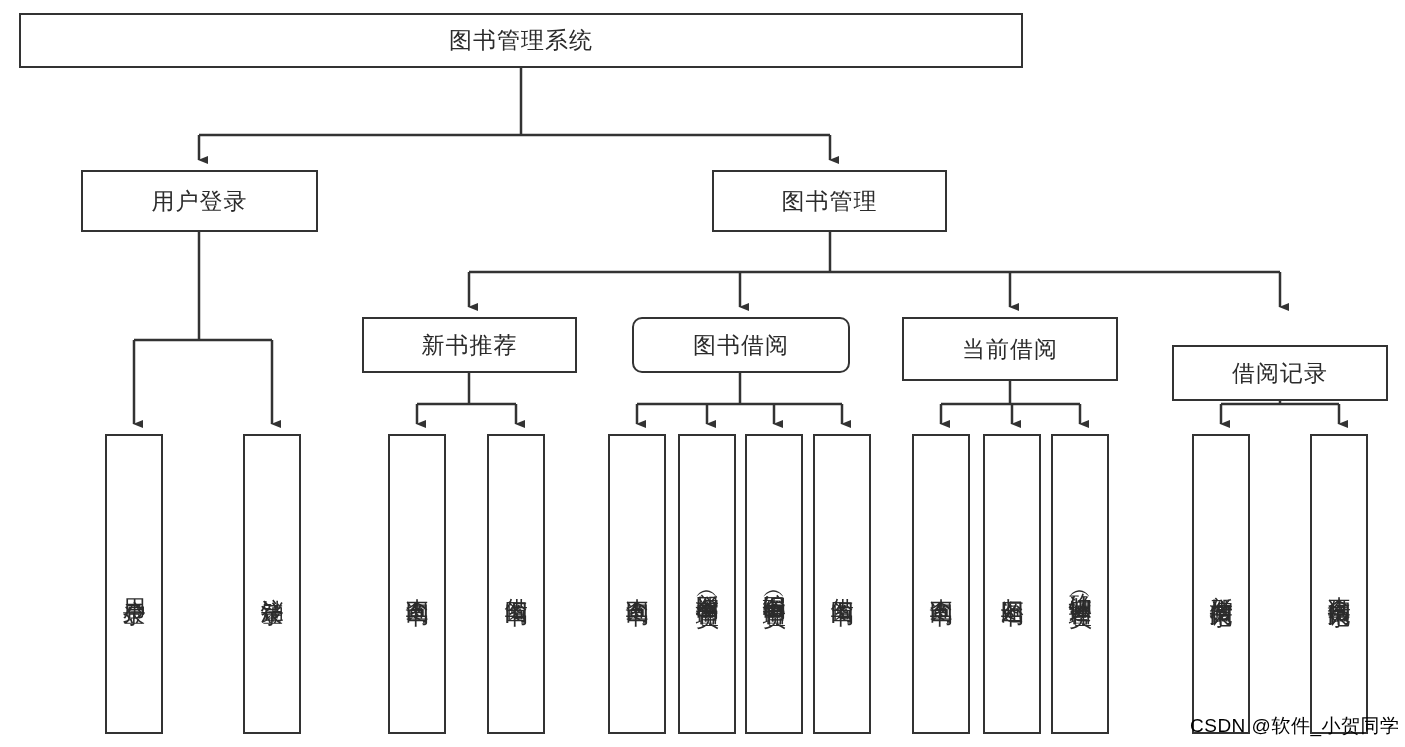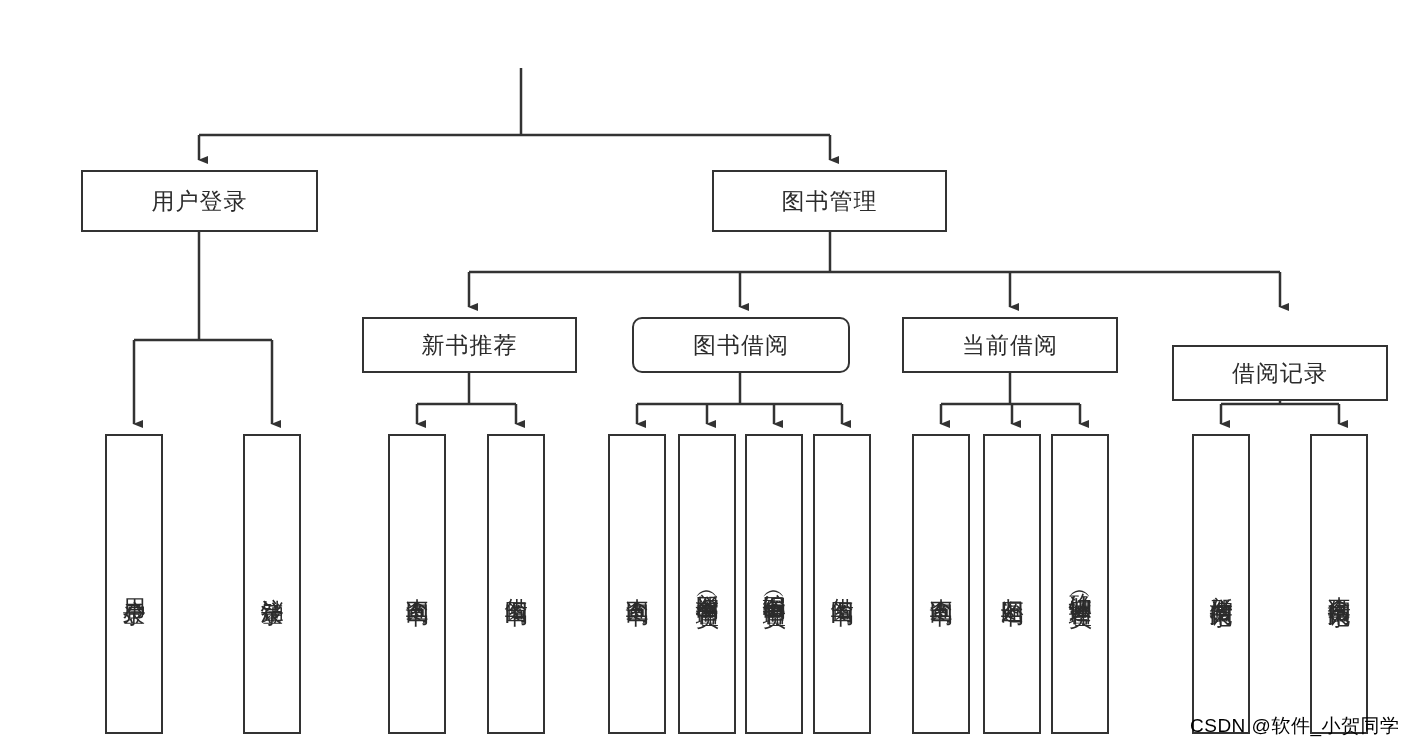--- a/index.html
+++ b/index.html
@@ -126,35 +126,38 @@
     </g>
 
     <g stroke="#333333" stroke-width="2.5" fill="none">
       <path d="M1280,373 L1280,404"></path>
       <path d="M1221,404 L1339,404"></path>
       <path d="M1221,404 L1221,424" marker-end="url(#arrowhead)"></path>
       <path d="M1339,404 L1339,424" marker-end="url(#arrowhead)"></path>
     </g>
   </svg>
 
+  <div class="node" id="node-root" style="left: 19px; top: 13px; width: 1004px; height: 55px;">
+    <span class="node-label">图书管理系统</span>
+  </div>
 
   <div class="node" id="node-l2-0" style="left: 81px; top: 170px; width: 237px; height: 62px;">
     <span class="node-label">用户登录</span>
   </div>
   <div class="node" id="node-l3-0" style="left: 362px; top: 317px; width: 215px; height: 56px;">
     <span class="node-label">新书推荐</span>
   </div>
 
   <div class="node" id="node-l2-1" style="left: 712px; top: 170px; width: 235px; height: 62px;">
     <span class="node-label">图书管理</span>
   </div>
   <div class="node" id="node-l3-1" style="left: 632px; top: 317px; width: 218px; height: 56px; border-radius: 10px;">
     <span class="node-label">图书借阅</span>
   </div>
-  <div class="node" id="node-l3-2" style="left: 902px; top: 317px; width: 216px; height: 56px; text-align: center;">
+  <div class="node" id="node-l3-2" style="left: 902px; top: 317px; width: 216px; height: 64px; text-align: center;">
     <span class="node-label">当前借阅</span>
   </div>
   <div class="node" id="node-l3-3" style="left: 1172px; top: 317px; width: 216px; height: 56px; margin-top: 28px;">
     <span class="node-label">借阅记录</span>
   </div>
 
   <div class="node vertical" id="node-leaf-0" style="left: 105px; top: 434px; width: 58px; height: 300px;">
     <span class="node-label">用户登录</span>
   </div>
   <div class="node vertical" id="node-leaf-1" style="left: 243px; top: 434px; width: 58px; height: 300px;">

